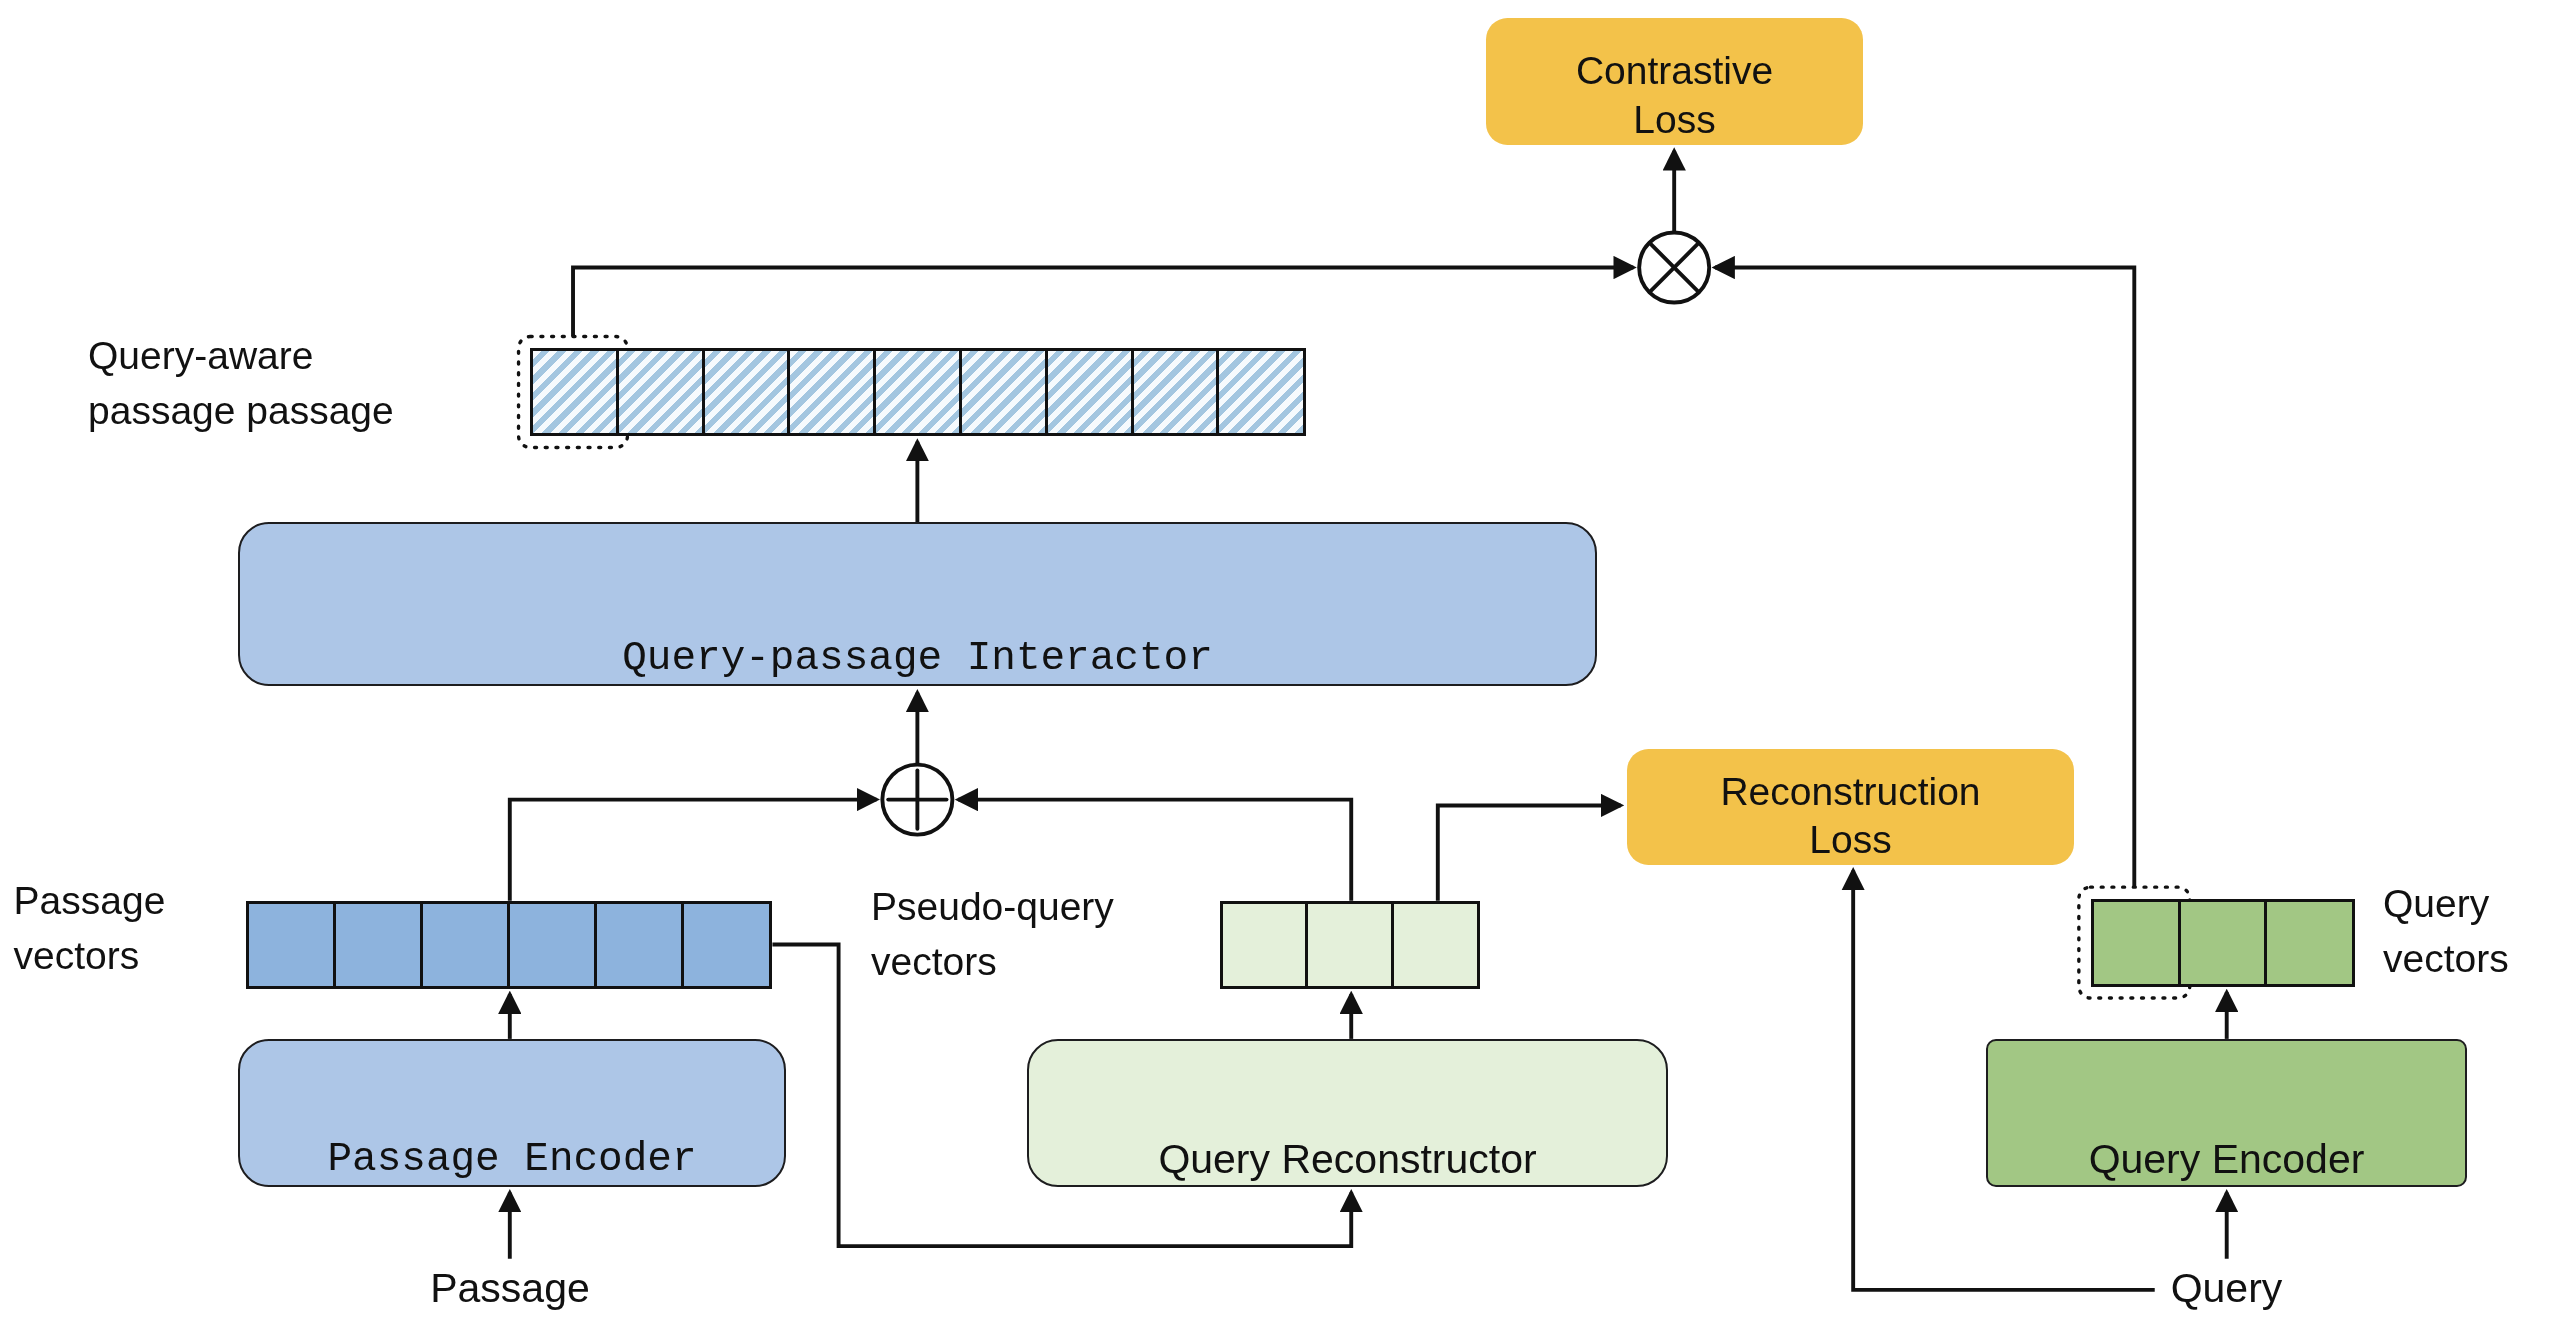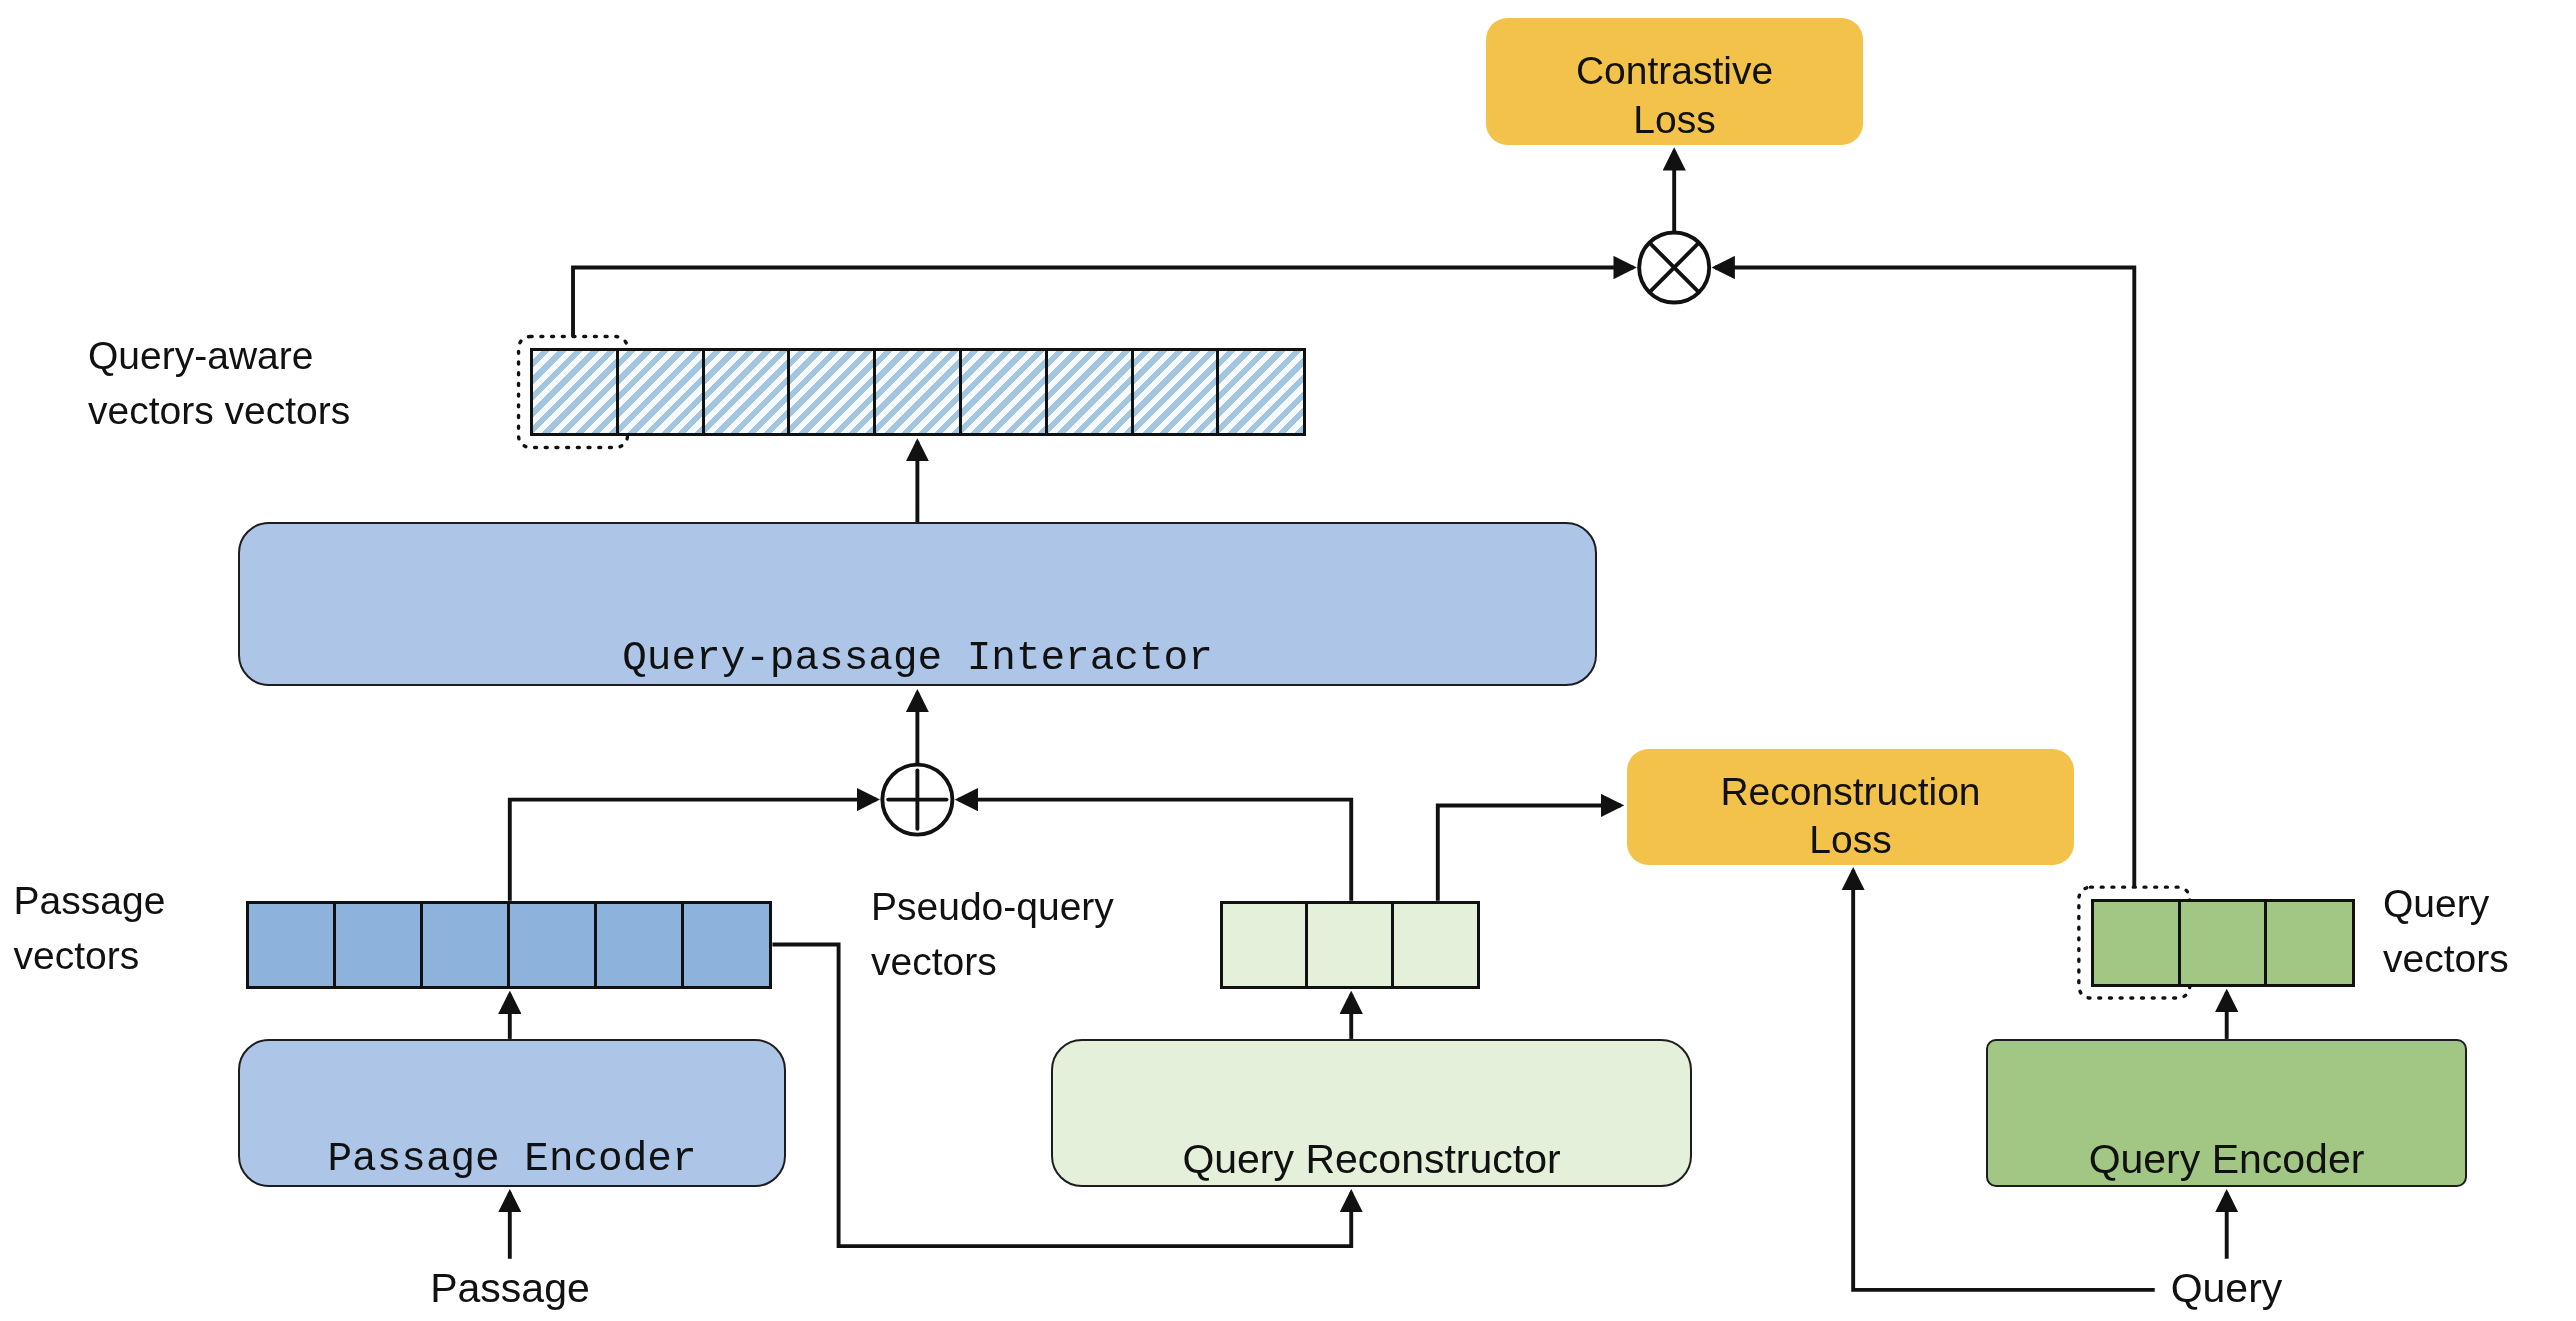--- a/index.html
+++ b/index.html
@@ -17,21 +17,21 @@
   .opline{stroke:var(--line,#111);stroke-width:4;stroke-linecap:round;}
   .dotted{fill:none;stroke:var(--line,#111);stroke-width:3.5;stroke-dasharray:2 9;stroke-linecap:round;}
 
   .box{
     position:absolute;display:flex;align-items:flex-end;justify-content:center;
     text-align:center;white-space:pre-line;line-height:1.25;font-size:41px;
     box-sizing:border-box;
   }
   .loss{background:var(--orange,#f3c24a);border-radius:21.4px;font-size:39px;}
   .blue-box{background:var(--blue-fill,#adc6e7);border:2.9px solid var(--box-border,#1d1d1f);border-radius:31px;font-family:Liberation Mono, monospace;}
-  .lgreen-box{background:var(--light-green,#e4f0da);border:2.9px solid var(--box-border,#1d1d1f);border-radius:31px;margin-left:24px;}
+  .lgreen-box{background:var(--light-green,#e4f0da);border:2.9px solid var(--box-border,#1d1d1f);border-radius:31px;}
   .green-box{background:var(--green,#a2c784);border:2.9px solid var(--box-border,#1d1d1f);border-radius:10px;}
 
   .vrow{position:absolute;display:flex;box-sizing:border-box;}
   .vrow .cell{flex:1;border:3.9px solid var(--line,#111);margin-left:-3.9px;box-sizing:border-box;}
   .vrow .cell:first-child{margin-left:0;}
   .vrow.blue .cell{background:var(--blue-cell,#8db3dd);}
   .vrow.pseudo .cell{background:var(--light-green,#e4f0da);}
   .vrow.green .cell{background:var(--green,#a2c784);}
   .vrow.hatched .cell{
     background:repeating-linear-gradient(135deg,
@@ -147,21 +147,21 @@
       <div class="cell"></div>
     </div>
 
   <div class="vrow green" style="left:2091px;top:899px;width:264px;height:88px;">
       <div class="cell"></div>
       <div class="cell"></div>
       <div class="cell"></div>
     </div>
 
   <div class="flabel" style="left:88px;top:329px;width:428px;">Query-aware
-vectors vectors</div>
+passage passage</div>
 
   <div class="flabel" style="left:13.6px;top:874px;width:233px;">Passage
 vectors</div>
 
   <div class="flabel" style="left:871px;top:880px;width:321px;">Pseudo-query
 vectors</div>
 
   <div class="flabel" style="left:2383px;top:877px;width:185px;">Query
 vectors</div>
 

